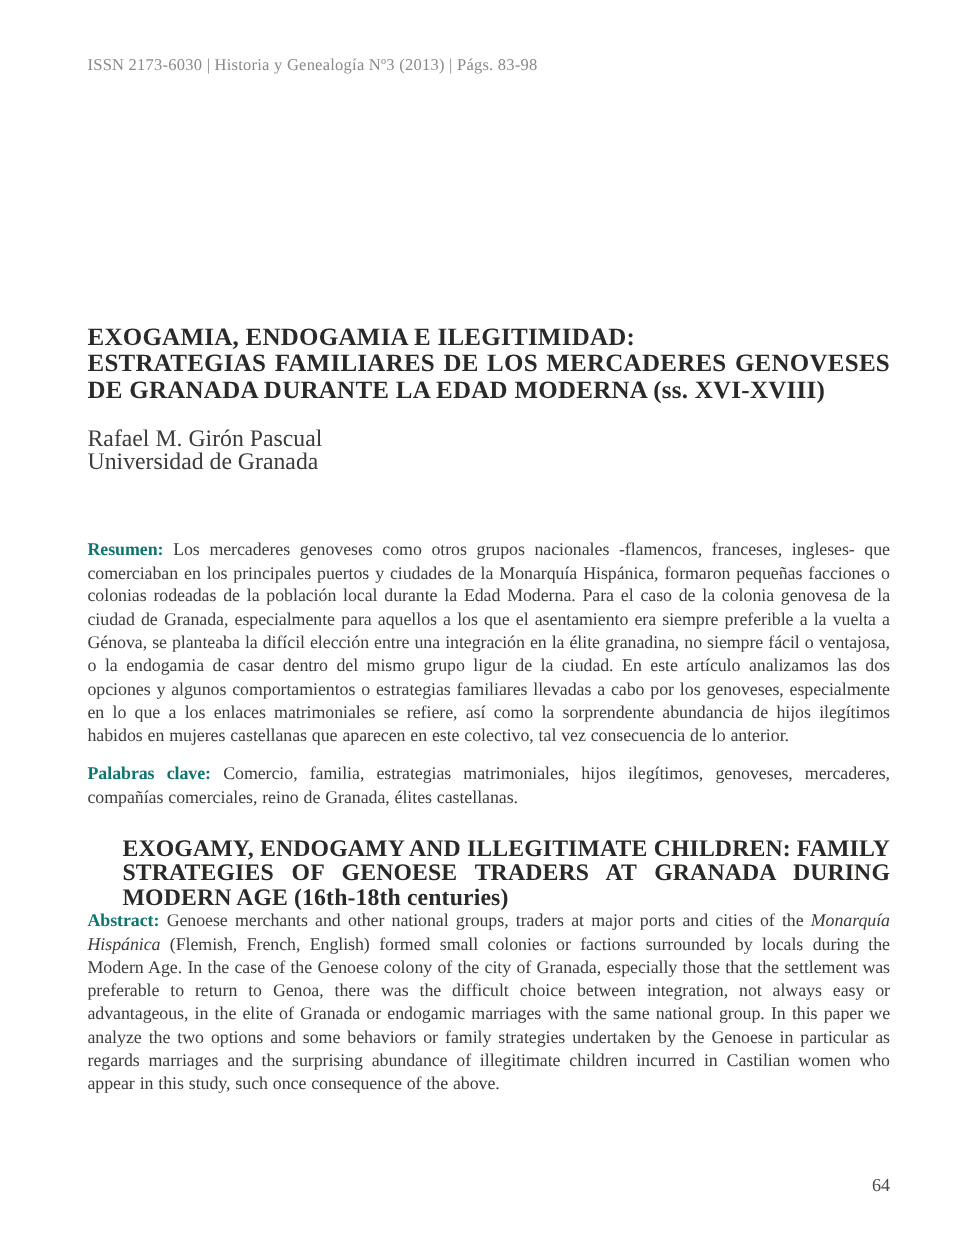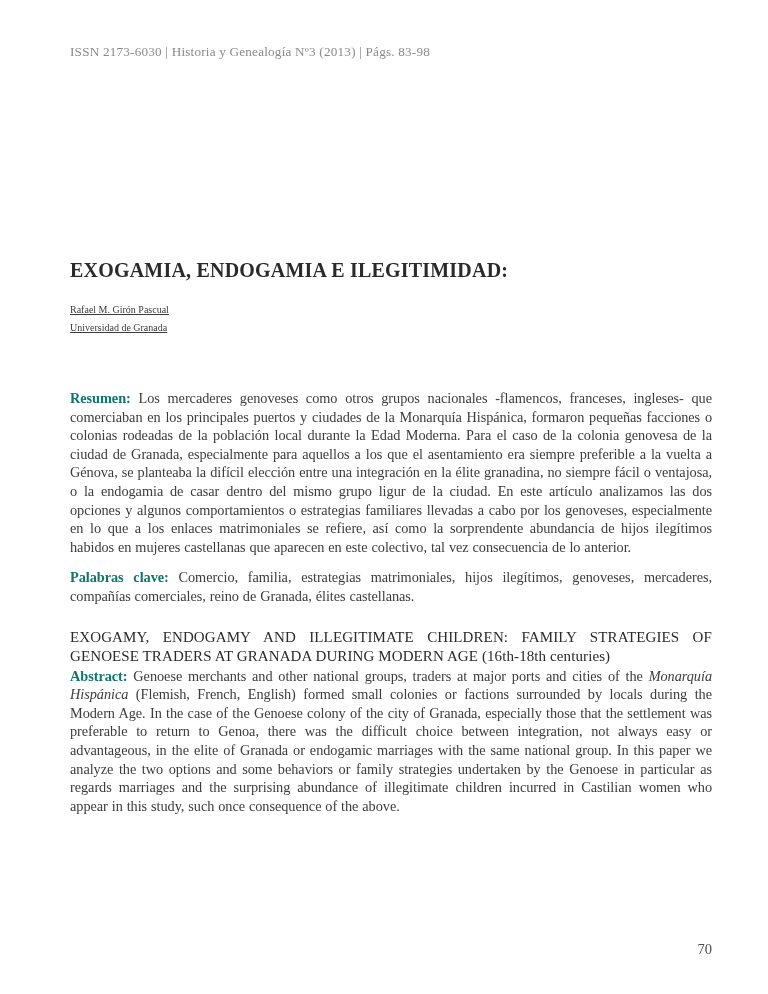--- a/index.html
+++ b/index.html
@@ -30,47 +30,47 @@
     font-size: 20px;
     line-height: 21px;
     color: #2b2a29;
     letter-spacing: 0.2px;
   }
   .title-block .tline {
     text-align: justify;
   }
   .author-block {
     margin-top: 20px;
-    font-size: 10px;
+    font-size: 19px;
     line-height: 18px;
     color: #3d3b3c;
-    text-decoration: underline;
   }
   .para {
     margin: 0;
     text-align: justify;
     font-size: 14.3px;
     line-height: 18.6px;
     letter-spacing: -0.05px;
     word-spacing: 0.4px;
     color: #3d3b3c;
   }
   .para b {
     color: #0f766e;
   }
   .resumen-para   { margin-top: 52px; }
   .palabras-para  { margin-top: 12px; }
   .title-en {
     margin-top: 22px;
-    font-weight: normal;
-    font-size: 15px;
+    font-weight: bold;
+    font-size: 19px;
     line-height: 19.5px;
     color: #2b2a29;
     text-align: justify;
     letter-spacing: 0.1px;
+    margin-left: 28px;
   }
   .abstract-para  { margin-top: 0; }
   .keywords-para  { margin-top: 10px; }
   .page-number {
     position: absolute;
     top: 941px;
     right: 56px;
     font-size: 14.5px;
     color: #4a4a4a;
   }
@@ -78,31 +78,32 @@
 </style>
 </head>
 <body>
 
 <div class="page">
 
   <div class="journal-header">ISSN 2173-6030 | Historia y Genealogía Nº3 (2013) | Págs. 83-98</div>
 
   <div class="title-block">
     <div class="tline">EXOGAMIA, ENDOGAMIA E ILEGITIMIDAD:</div>
+    <div class="tline">ESTRATEGIAS FAMILIARES DE LOS MERCADERES GENOVESES DE GRANADA DURANTE LA EDAD MODERNA (ss. XVI-XVIII)</div>
   </div>
 
   <div class="author-block">
     <div>Rafael M. Girón Pascual</div>
     <div>Universidad de Granada</div>
   </div>
 
   <p class="para resumen-para"><b>Resumen:</b> <span>Los mercaderes genoveses como otros grupos nacionales -flamencos, franceses, ingleses- que comerciaban en los principales puertos y ciudades de la Monarquía Hispánica, formaron pequeñas facciones o colonias rodeadas de la población local durante la Edad Moderna. Para el caso de la colonia genovesa de la ciudad de Granada, especialmente para aquellos a los que el asentamiento era siempre preferible a la vuelta a Génova, se planteaba la difícil elección entre una integración en la élite granadina, no siempre fácil o ventajosa, o la endogamia de casar dentro del mismo grupo ligur de la ciudad. En este artículo analizamos las dos opciones y algunos comportamientos o estrategias familiares llevadas a cabo por los genoveses, especialmente en lo que a los enlaces matrimoniales se refiere, así como la sorprendente abundancia de hijos ilegítimos habidos en mujeres castellanas que aparecen en este colectivo, tal vez consecuencia de lo anterior.</span></p>
 
   <p class="para palabras-para"><b>Palabras clave:</b> <span>Comercio, familia, estrategias matrimoniales, hijos ilegítimos, genoveses, mercaderes, compañías comerciales, reino de Granada, élites castellanas.</span></p>
 
   <div class="title-en">EXOGAMY, ENDOGAMY AND ILLEGITIMATE CHILDREN: FAMILY STRATEGIES OF GENOESE TRADERS AT GRANADA DURING MODERN AGE (16th-18th centuries)</div>
 
   <p class="para abstract-para"><b>Abstract:</b> <span>Genoese merchants and other national groups, traders at major ports and cities of the</span> <span class="ital">Monarquía Hispánica</span> <span>(Flemish, French, English) formed small colonies or factions surrounded by locals during the Modern Age. In the case of the Genoese colony of the city of Granada, especially those that the settlement was preferable to return to Genoa, there was the difficult choice between integration, not always easy or advantageous, in the elite of Granada or endogamic marriages with the same national group. In this paper we analyze the two options and some behaviors or family strategies undertaken by the Genoese in particular as regards marriages and the surprising abundance of illegitimate children incurred in Castilian women who appear in this study, such once consequence of the above.</span></p>
 
 
-  <div class="page-number">70</div>
+  <div class="page-number">64</div>
 
 </div>
 
 </body></html>

